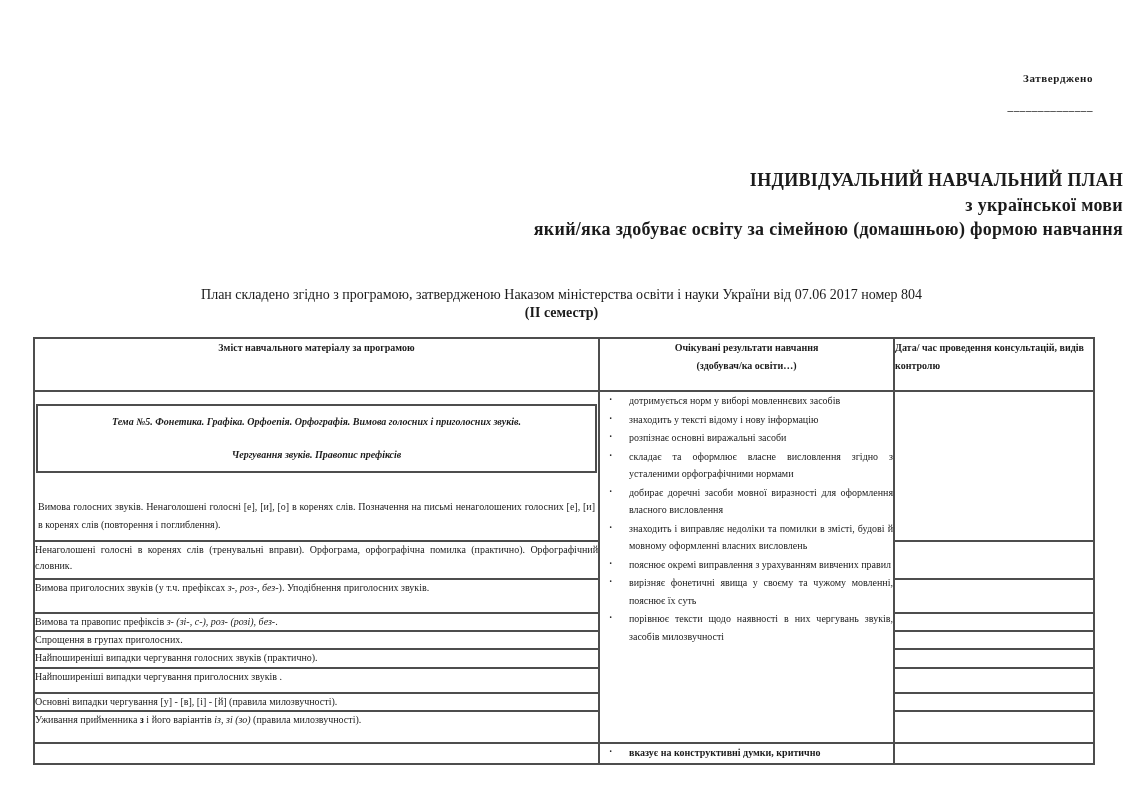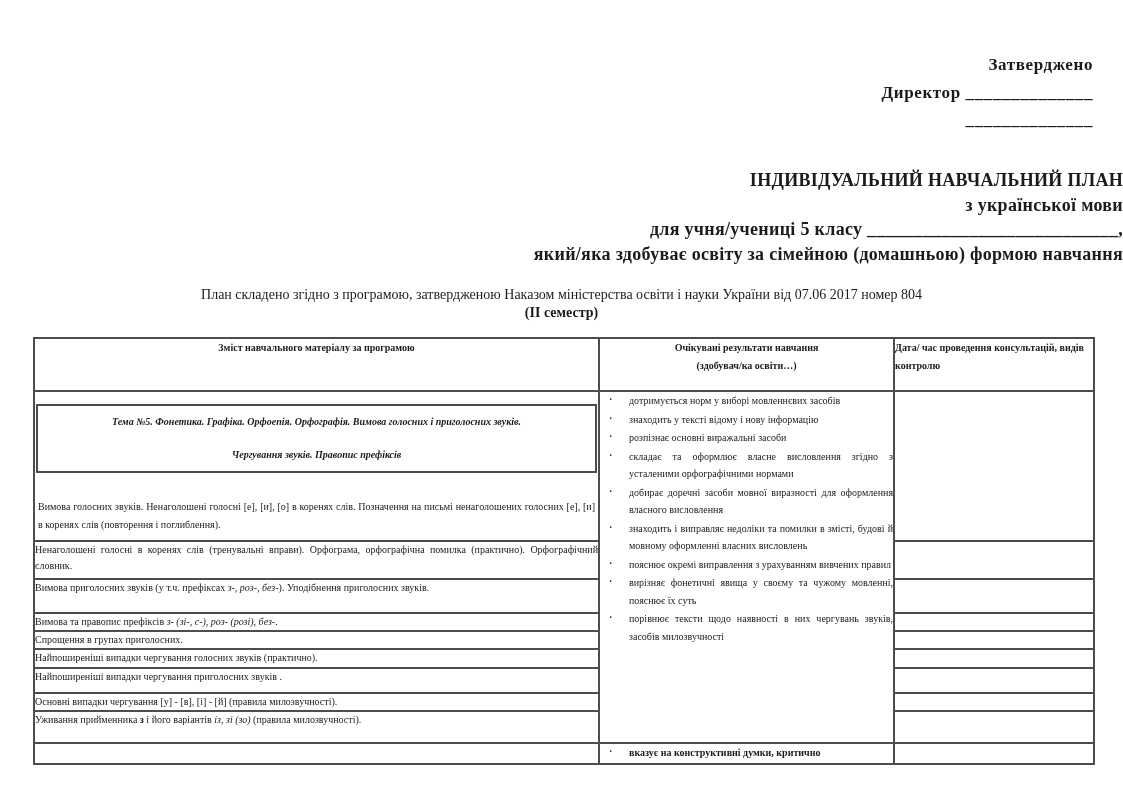--- a/index.html
+++ b/index.html
@@ -3,22 +3,22 @@
 <meta charset="utf-8">
 <style>
   html,body{margin:0;padding:0;background:#ffffff;}
   .page{
     position:relative;width:1123px;height:794px;background:#ffffff;
     font-family:"Liberation Serif","DejaVu Serif",serif;color:#1b1b1b;overflow:hidden;
   }
 
   
   .approval{
-    position:absolute;top:51px;right:30px;text-align:right;
-    font-weight:bold;font-size:17px;line-height:27.5px;letter-spacing:.6px;white-space:nowrap;
+    position:absolute;top:65px;right:30px;text-align:right;
+    font-weight:bold;font-size:11px;line-height:27.5px;letter-spacing:.6px;white-space:nowrap;
   }
 
   
   .title-block{
     position:absolute;top:168px;left:0;width:100%;text-align:right;
     font-weight:bold;font-size:18px;line-height:24.5px;letter-spacing:.3px;
   }
 
   
   .subtitle-block{
@@ -61,28 +61,26 @@
   .result-item{position:relative;padding-left:29px;margin:0 0 1px 0;line-height:17.5px;}
   .result-item::before{content:"·";position:absolute;left:9px;top:-1px;font-weight:bold;}
 </style>
 </head>
 <body>
 
 <div class="page">
 
   <div class="approval">
     <div>Затверджено</div>
-    <div><span>Директор</span> <span>______________</span></div>
     <div>______________</div>
   </div>
 
   <div class="title-block">
     <div>ІНДИВІДУАЛЬНИЙ НАВЧАЛЬНИЙ ПЛАН</div>
     <div>з української мови</div>
-    <div>для учня/учениці 5 класу ___________________________,</div>
     <div>який/яка здобуває освіту за сімейною (домашньою) формою навчання</div>
   </div>
 
   <div class="subtitle-block">
     <div>План складено згідно з програмою, затвердженою Наказом міністерства освіти і науки України від 07.06 2017 номер 804</div>
     <div class="bold">(ІІ семестр)</div>
   </div>
 
   <table class="plan-table">
     <colgroup>

